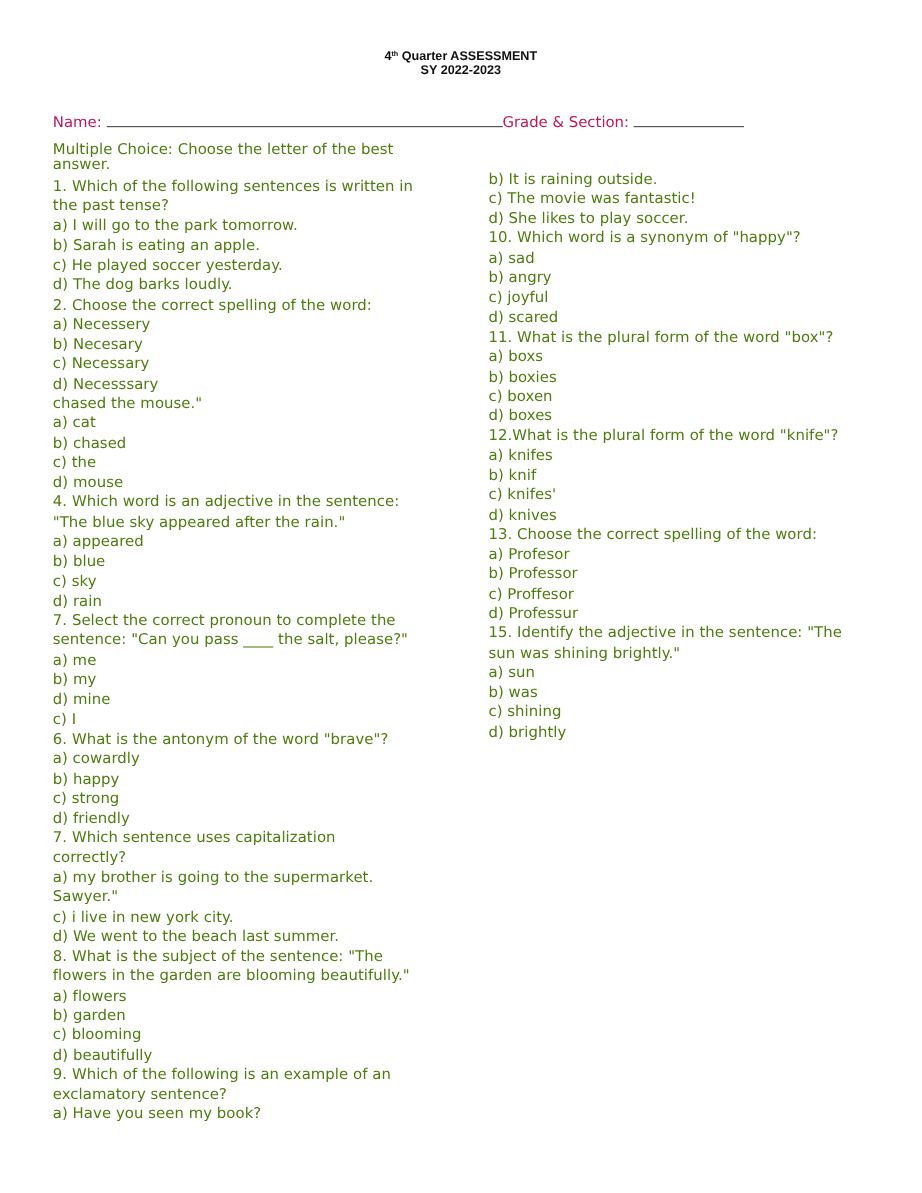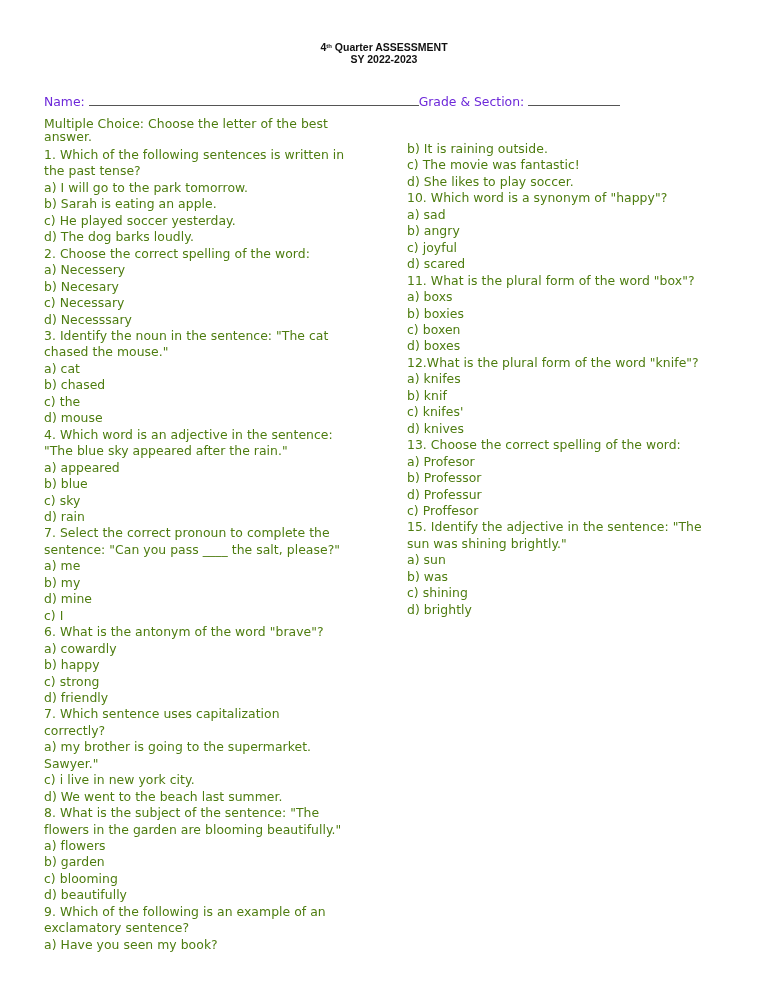--- a/index.html
+++ b/index.html
@@ -30,21 +30,21 @@
       font-size: 6px;
       vertical-align: 3px;
     }
     .name-line {
       position: absolute;
       top: 93px;
       left: 44px;
       width: 680px;
       font-family: "DejaVu Sans", sans-serif;
       font-size: 12.4px;
-      color: #6d28d9;
+      color: #be185d;
       white-space: nowrap;
     }
     .blank {
       display: inline-block;
       border-bottom: 1px solid #555;
       height: 12px;
       vertical-align: baseline;
     }
     .col {
       position: absolute;
@@ -96,21 +96,20 @@
       <span class="line">the past tense?</span>
       <span class="line">a) I will go to the park tomorrow.</span>
       <span class="line">b) Sarah is eating an apple.</span>
       <span class="line">c) He played soccer yesterday.</span>
       <span class="line">d) The dog barks loudly.</span>
       <span class="line">2. Choose the correct spelling of the word:</span>
       <span class="line">a) Necessery</span>
       <span class="line">b) Necesary</span>
       <span class="line">c) Necessary</span>
       <span class="line">d) Necesssary</span>
-      <span class="line">3. Identify the noun in the sentence: "The cat</span>
       <span class="line">chased the mouse."</span>
       <span class="line">a) cat</span>
       <span class="line">b) chased</span>
       <span class="line">c) the</span>
       <span class="line">d) mouse</span>
       <span class="line">4. Which word is an adjective in the sentence:</span>
       <span class="line">"The blue sky appeared after the rain."</span>
       <span class="line">a) appeared</span>
       <span class="line">b) blue</span>
       <span class="line">c) sky</span>
@@ -160,22 +159,22 @@
       <span class="line">c) boxen</span>
       <span class="line">d) boxes</span>
       <span class="line">12.What is the plural form of the word "knife"?</span>
       <span class="line">a) knifes</span>
       <span class="line">b) knif</span>
       <span class="line">c) knifes'</span>
       <span class="line">d) knives</span>
       <span class="line">13. Choose the correct spelling of the word:</span>
       <span class="line">a) Profesor</span>
       <span class="line">b) Professor</span>
+      <span class="line">c) Proffesor</span>
       <span class="line">d) Professur</span>
-      <span class="line">c) Proffesor</span>
       <span class="line">15. Identify the adjective in the sentence: "The</span>
       <span class="line">sun was shining brightly."</span>
       <span class="line">a) sun</span>
       <span class="line">b) was</span>
       <span class="line">c) shining</span>
       <span class="line">d) brightly</span>
     </div>
 </div>
 
 </body></html>

